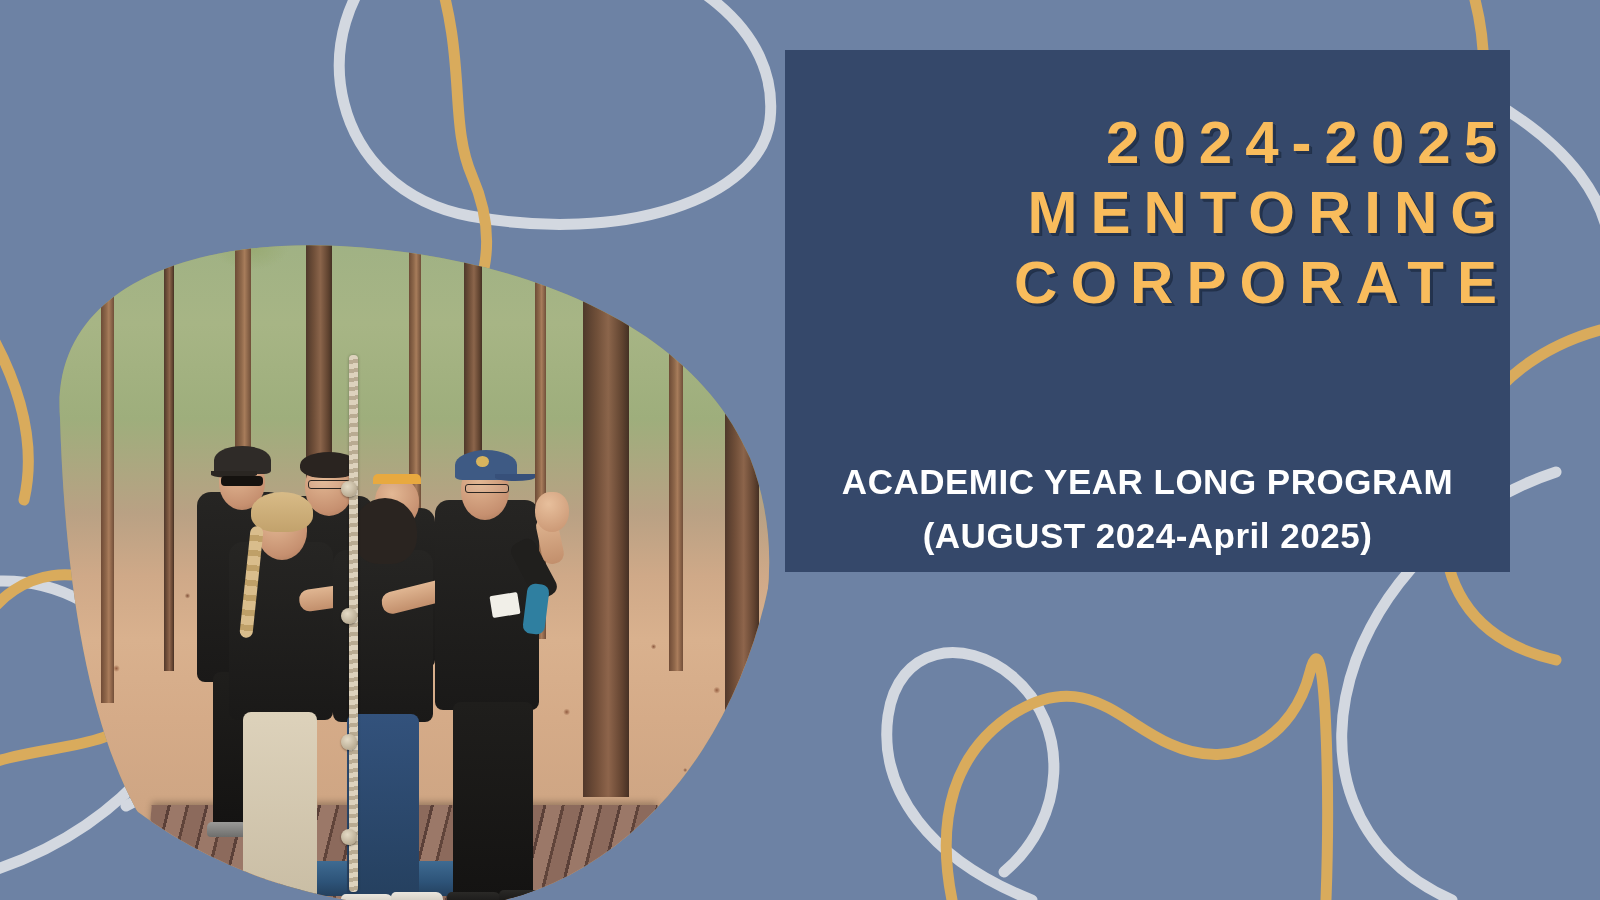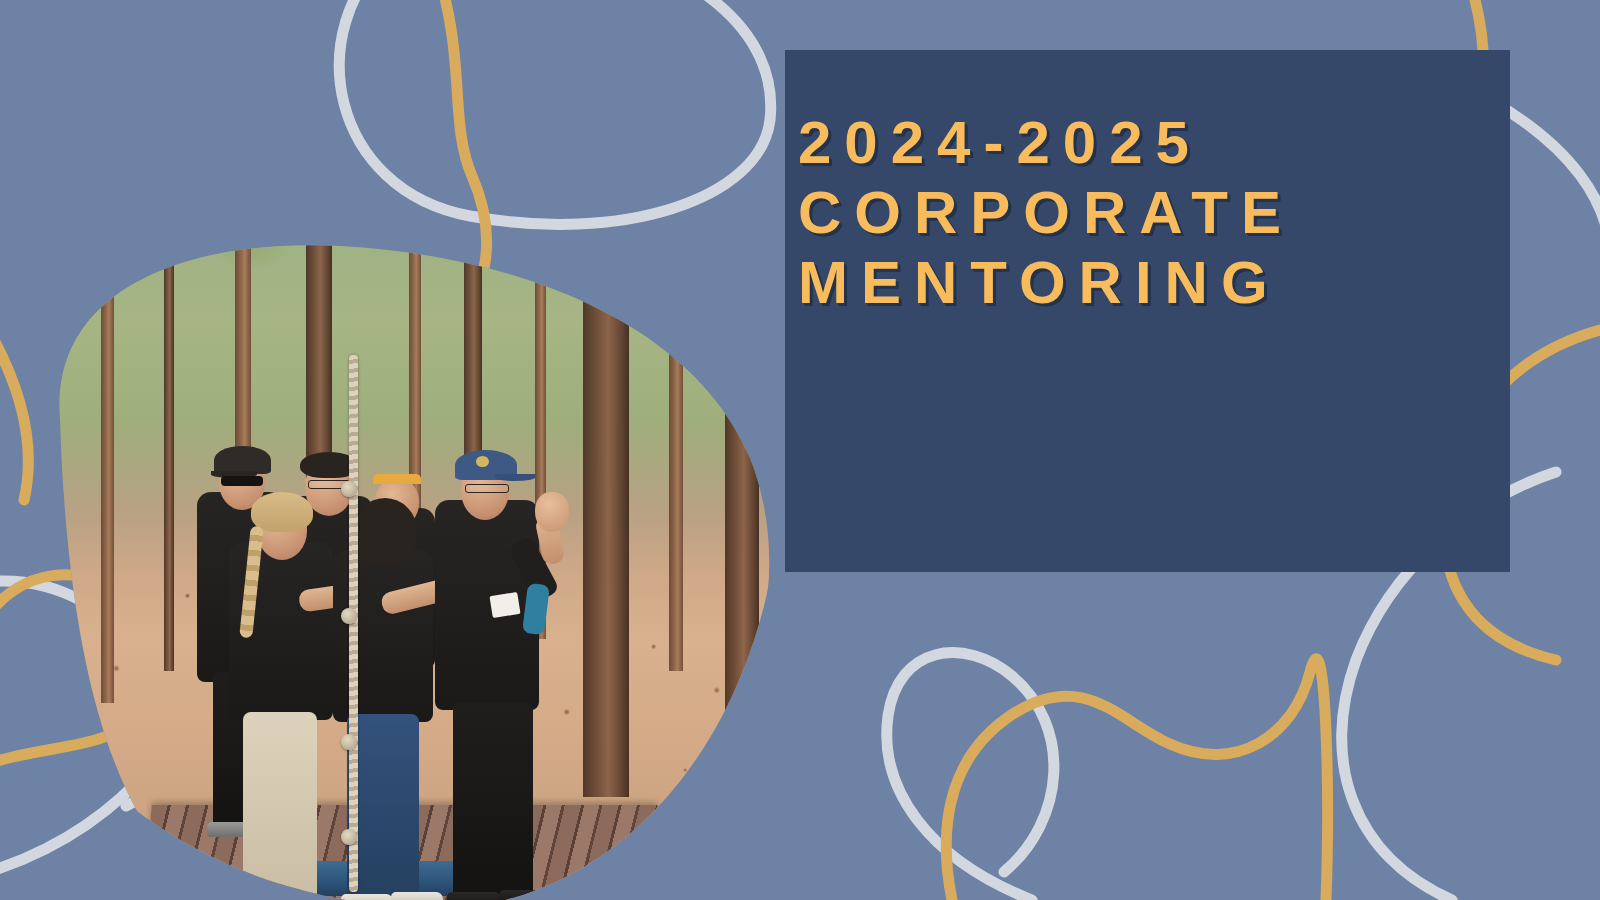--- a/index.html
+++ b/index.html
@@ -294,21 +294,21 @@
     top: 50px;
     width: 725px;
     height: 522px;
     background: #35486a;
   }
 
   .title-block {
     position: absolute;
     left: 0; right: 0;
     top: 58px;
-    text-align: left;
+    text-align: right;
   }
   .title-line {
     display: block;
     color: #f9bc5c;
     font-family: "Liberation Sans", sans-serif;
     font-weight: 700;
     font-size: 60px;
     line-height: 70px;
     letter-spacing: 13px;
     text-indent: 13px;
@@ -463,21 +463,23 @@
       <div class="rope-knot" style="top:62%"></div>
       <div class="rope-knot" style="top:78%"></div>
       <div class="rope-knot" style="top:90%"></div>
     </div>
   </div>
 
   <div class="panel">
 
     <div class="title-block">
       <span class="title-line">2024-2025</span>
+      <span class="title-line">MENTORING</span>
       <span class="title-line">CORPORATE</span>
-      <span class="title-line">MENTORING</span>
     </div>
 
     <div class="subtitle-block">
+      <span class="subtitle-line">ACADEMIC YEAR LONG PROGRAM</span>
+      <span class="subtitle-line">(AUGUST 2024-April 2025)</span>
     </div>
   </div>
 
 </div>
 
 </body></html>

